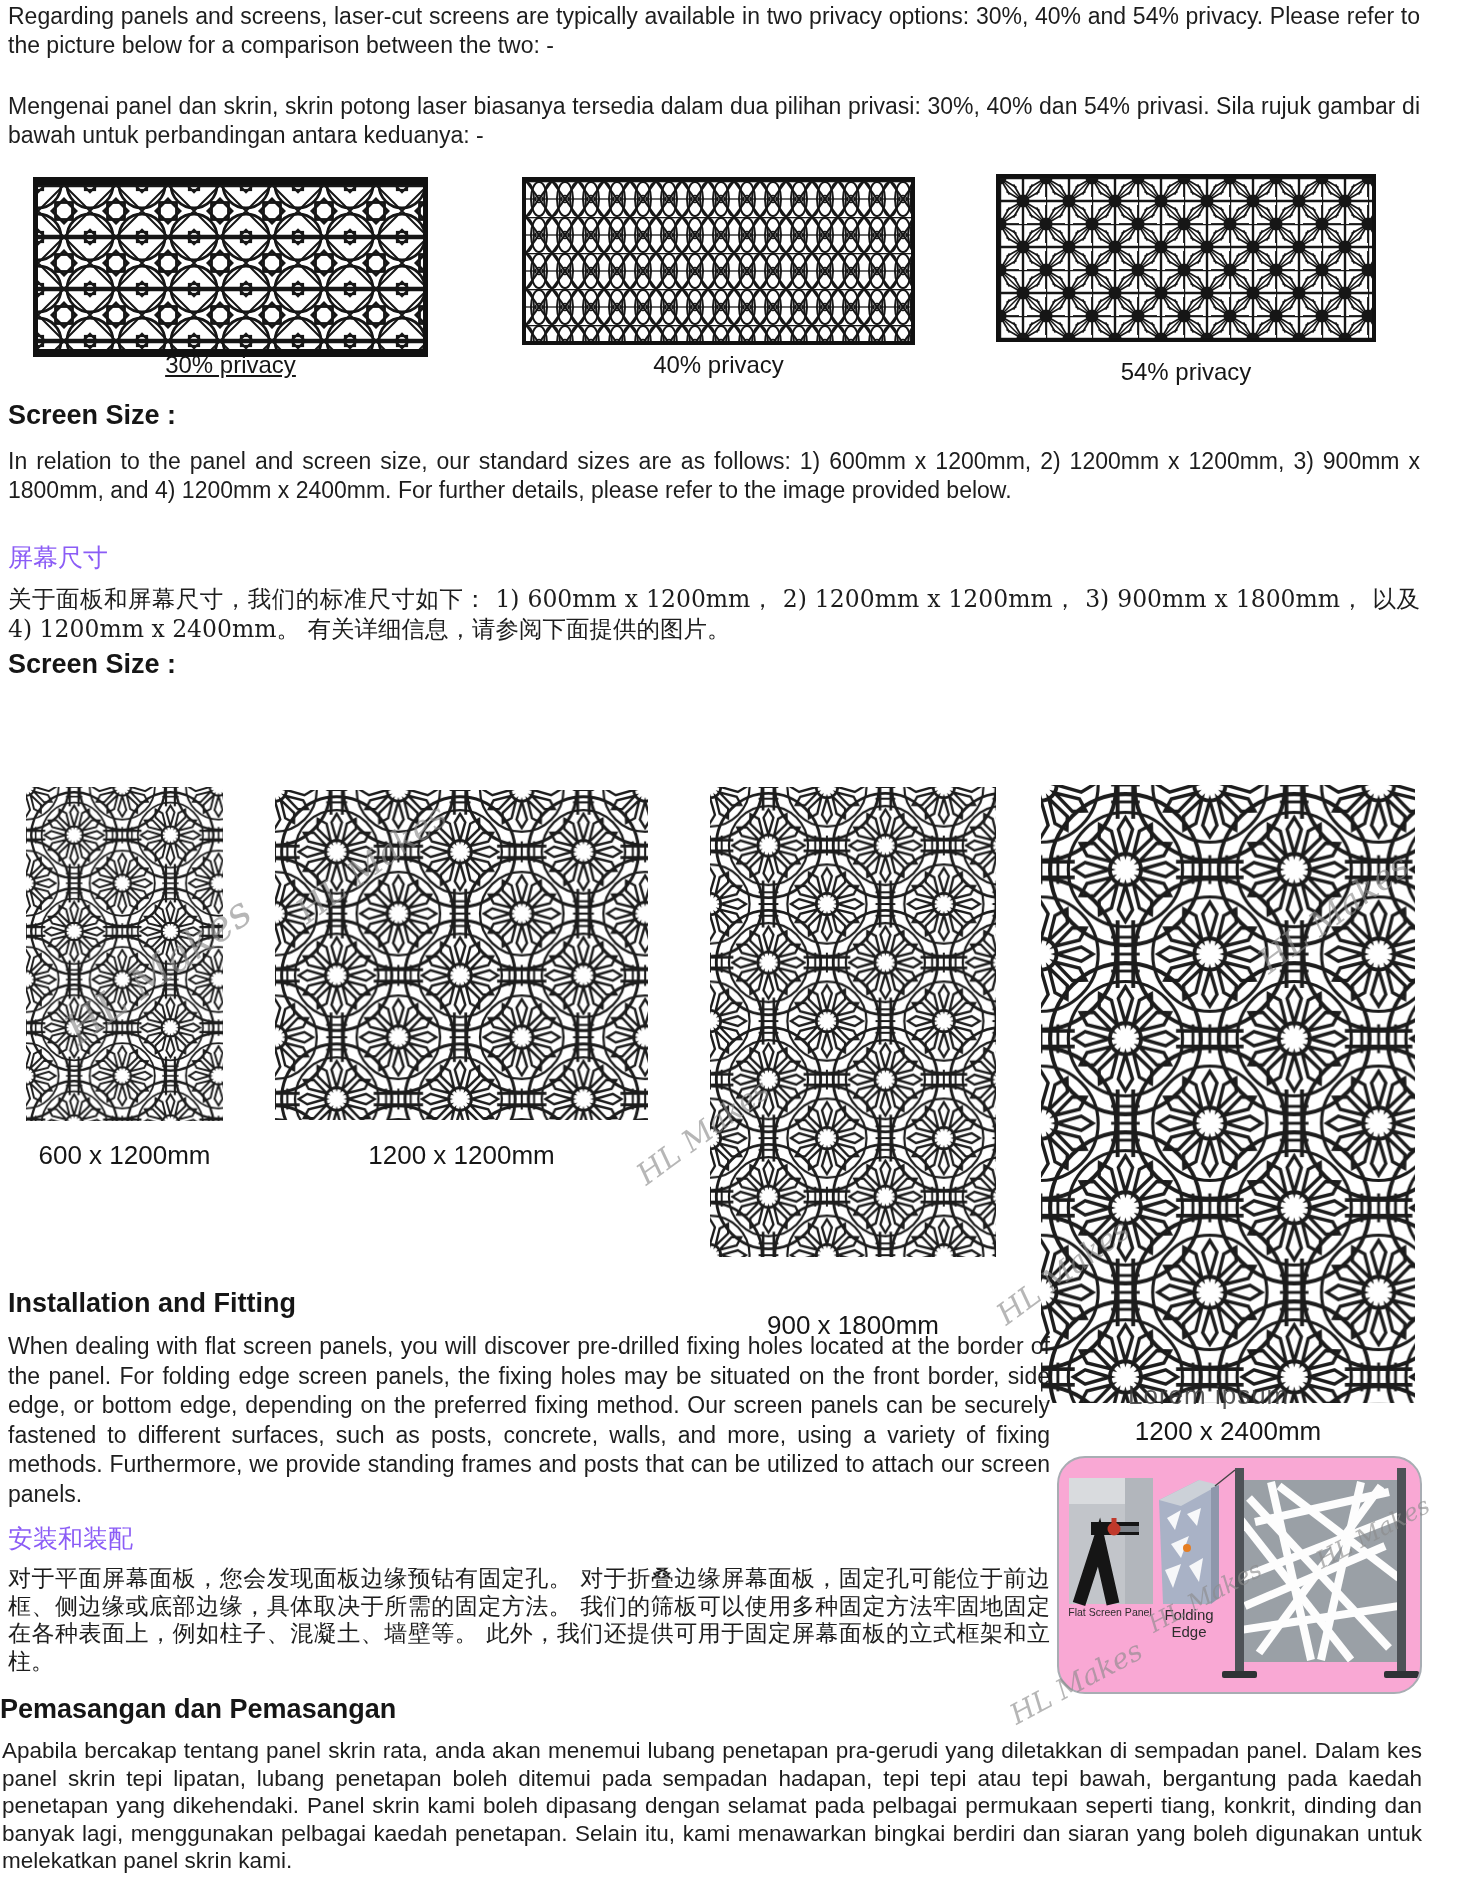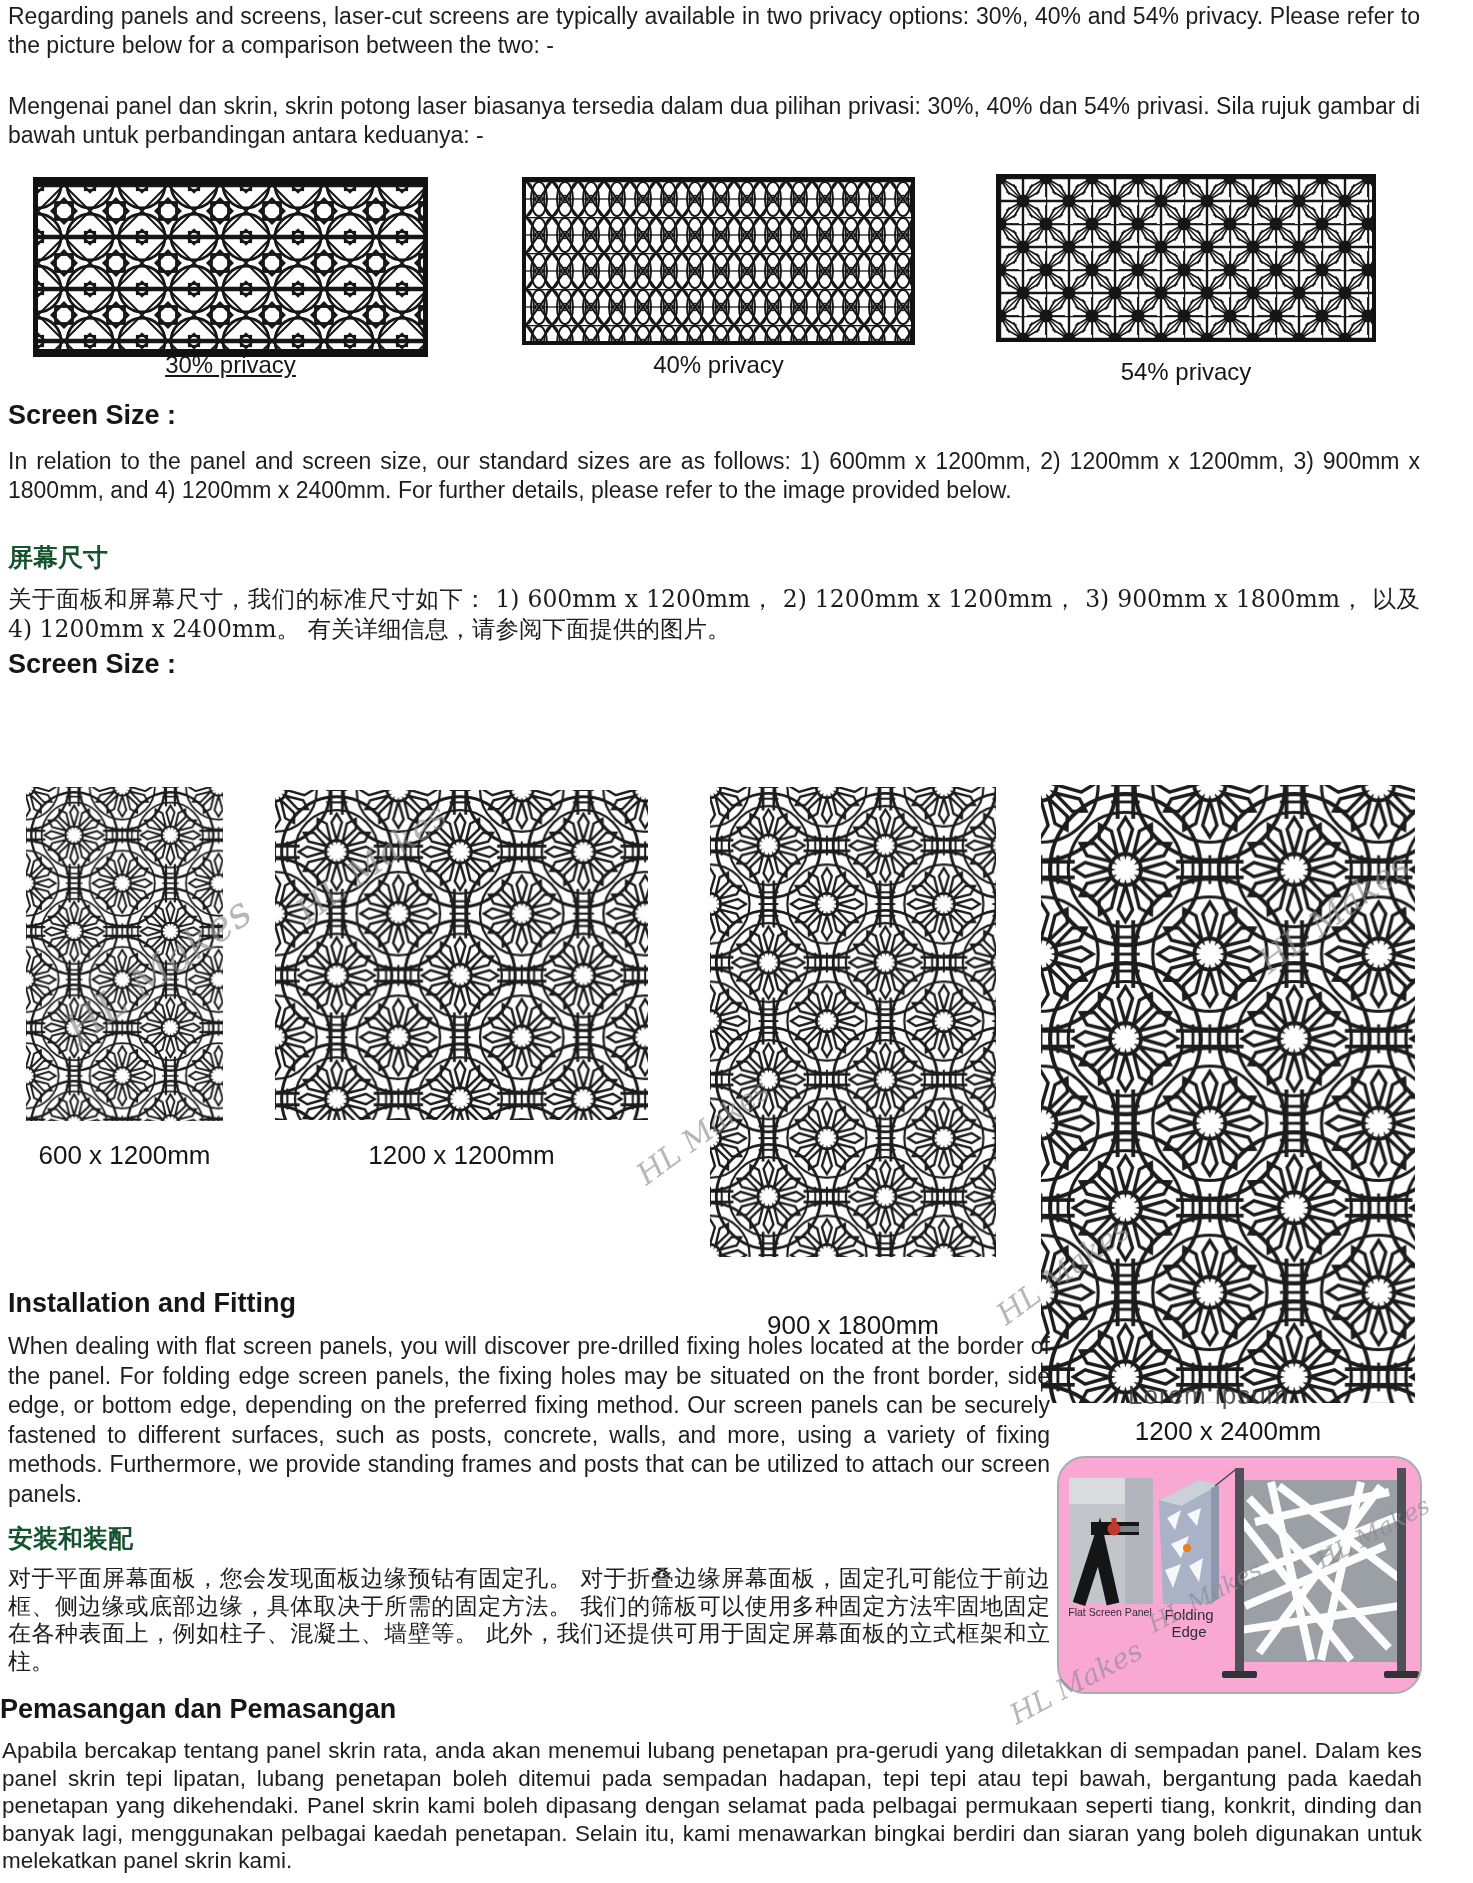--- a/index.html
+++ b/index.html
@@ -2,21 +2,21 @@
 <html><head>
 <meta charset="utf-8">
 <style>
   html,body{margin:0;padding:0;background:#ffffff;}
   #page{position:relative;width:1473px;height:1883px;background:#ffffff;overflow:hidden;
         font-family:"Liberation Sans",sans-serif;color:#1d1d1d;padding-left:36px;}
   .abs{position:absolute;}
   p.body{font-size:23px;line-height:29px;text-align:justify;margin:0;color:#1d1d1d;}
   p.zh{font-family:"DejaVu Serif",serif;font-size:23.5px;line-height:30px;text-align:justify;}
   h2.head{font-size:27px;font-weight:bold;margin:0;color:#161616;}
-  h3.zhead{font-family:"DejaVu Serif",serif;font-size:25px;font-weight:700;margin:0;color:#14532d;}
+  h3.zhead{font-family:"DejaVu Serif",serif;font-size:25px;font-weight:400;margin:0;color:#8b5cf6;}
   .cap{font-size:24px;text-align:center;color:#161616;}
   .scap{font-size:26px;text-align:center;color:#161616;}
   .panel{background:#fff;}
   .panel svg{display:block;width:100%;height:100%;}
   .wm{font-family:"DejaVu Serif",serif;font-style:italic;color:#8b8b8b;opacity:.62;
       white-space:nowrap;transform-origin:left center;pointer-events:none;}
   
   #p-intro-en{left:8px;top:2px;width:1412px;}
   #p-intro-zh{left:8px;top:56px;width:1412px;}
   #p-intro-ms{left:8px;top:92px;width:1412px;}

